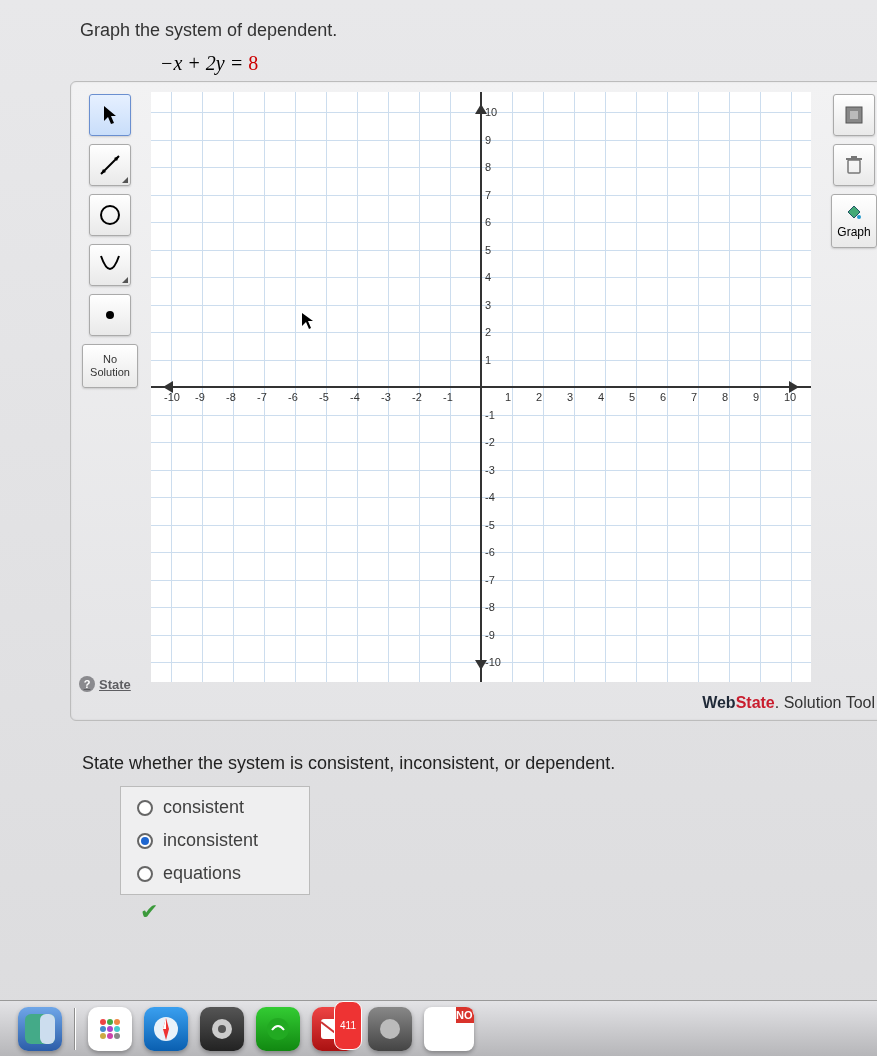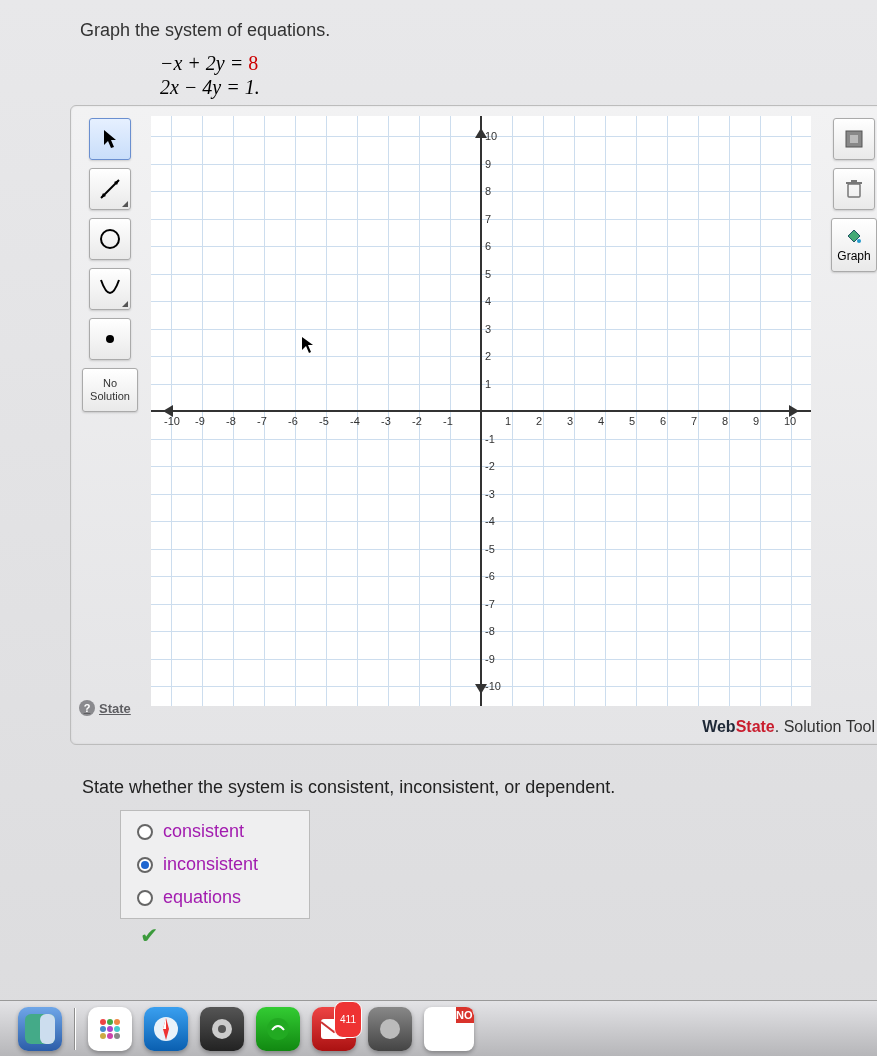--- a/index.html
+++ b/index.html
@@ -69,43 +69,42 @@
   .arrow-right { position:absolute; width:0;height:0; border-top:6px solid transparent; border-bottom:6px solid transparent; border-left:10px solid #333; }
 
   .cursor-fake { position:absolute; font-size:16px; color:#000; }
 
   .brand { position:absolute; right:14px; bottom:8px; font-size:16px; color:#333; }
   .brand .web { font-weight:bold; color:#1f2937; }
   .brand .assign { font-weight:bold; color:#c91d2e; }
 
   .question2 { margin: 32px 0 0 52px; font-size:18px; color:#222; }
   .radio-group { margin: 12px 0 0 90px; border:1px solid #bbb; background:#efeff0; padding:10px 16px; width:190px; display:flex; flex-direction:column; gap:12px; }
-  .radio-row { display:flex; align-items:center; gap:10px; font-size:18px; color:#a21caf; cursor:pointer; }
+  .radio-row { display:flex; align-items:center; gap:10px; font-size:18px; color:#404040; cursor:pointer; }
   .radio { width:16px; height:16px; border:2px solid #666; border-radius:50%; display:inline-flex; align-items:center; justify-content:center; background:#fff; }
   .radio.checked::after { content:''; width:8px; height:8px; background:#1e66d0; border-radius:50%; }
 
   
   .dock { position:absolute; left:0; bottom:0; width:877px; height:56px; background:linear-gradient(to top,#b6b6b9 0%,#e3e3e6 100%); border-top:1px solid #999; display:flex; align-items:center; padding-left:18px; gap:12px; }
   .dock-sep { width:2px; height:42px; background:#8d8d8d; border-right:1px solid #fff; }
   .dock-icon { width:44px; height:44px; border-radius:10px; display:flex; align-items:center; justify-content:center; font-size:22px; color:#fff; box-shadow:0 2px 4px rgba(0,0,0,.3); position:relative; }
-  .badge { position:absolute; top:-6px; right:-6px; background:#e33; color:#fff; font-size:10px; border-radius:9px; padding:12px 5px; border:1px solid #fff; }
+  .badge { position:absolute; top:-6px; right:-6px; background:#e33; color:#fff; font-size:10px; border-radius:9px; padding:18px 5px; border:1px solid #fff; }
   .cal { width:50px; height:44px; border-radius:8px; background:#fff; box-shadow:0 2px 4px rgba(0,0,0,.3); font-size:10px; display:flex; flex-direction:column; align-items:center; justify-content:flex-start; overflow:hidden;padding-left:32px; }
   .cal-top { width:100%; background:#d9332b; color:#fff; text-align:center; font-size:11px; font-weight:bold; padding:2px 0; }
 
   .check-mark { color:#3b9a3b; font-size:22px; margin-left:110px; margin-top:4px; }
 </style>
 </head>
 <body>
 
-<div class="question-title">Graph the system of equations.</div>
+<div class="question-title">Graph the system of dependent.</div>
 <div class="equations">
   <div class="eq-row">
     <span>−x + 2y = </span><span class="red">8</span>
   </div>
-  <div class="eq-row">2x − 4y = 1.</div>
 </div>
 
 <div class="graph-panel">
 
   <div class="left-tools">
     <div class="tool-btn active">
       <svg width="16" height="20" viewBox="0 0 16 20">
           <path d="M2 1 L2 16 L6 12 L9 19 L12 18 L9 11 L14 11 Z" fill="#000"></path>
         </svg>
     </div>

